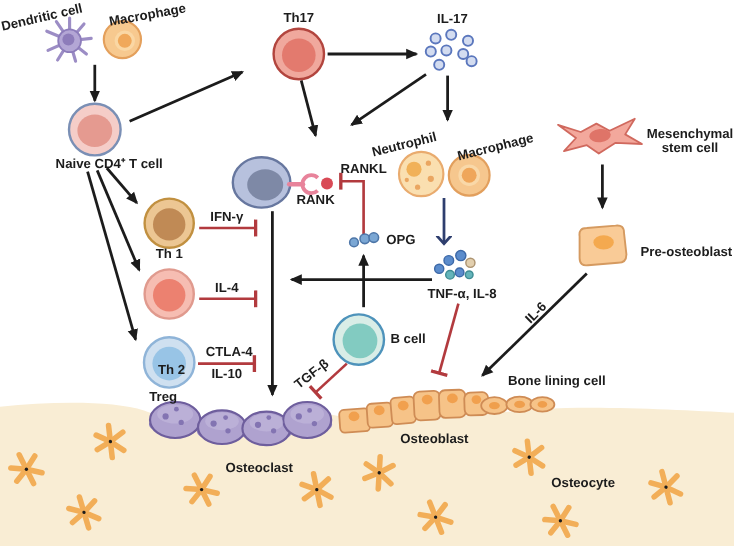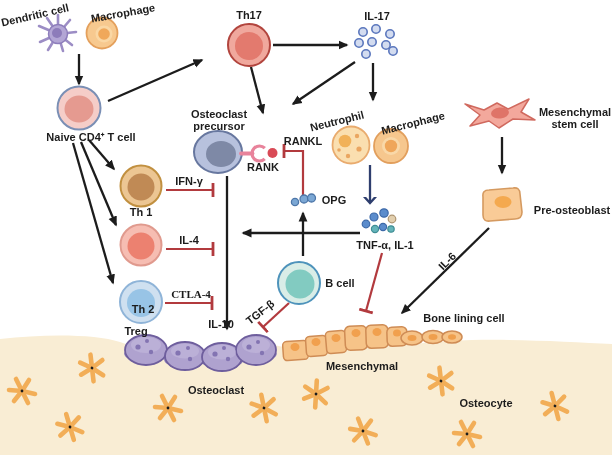--- a/index.html
+++ b/index.html
@@ -264,37 +264,36 @@
     <circle cx="299" cy="283" r="21" fill="#d9ede7" stroke="#4e93bb" stroke-width="2"></circle>
     <circle cx="300" cy="284" r="14.5" fill="#82cbc1"></circle>
   </g>
 </svg>
 
 <div class="lbl" style="left:35px;top:15px;transform:translate(-50%,-50%) rotate(-13deg);">Dendritic cell</div>
 <div class="lbl" style="left:123px;top:13px;transform:translate(-50%,-50%) rotate(-10deg);">Macrophage</div>
 <div class="lbl" style="left:91px;top:137px;">Naive CD4⁺ T cell</div>
 <div class="lbl" style="left:249px;top:15px;">Th17</div>
 <div class="lbl" style="left:377px;top:16px;">IL-17</div>
-<div class="lbl wrap" style="left:219px;top:120px;width:74px;">Osteoclast precursor</div>
 <div class="lbl" style="left:303px;top:141px;">RANKL</div>
 <div class="lbl" style="left:263px;top:167px;">RANK</div>
 <div class="lbl" style="left:337px;top:121px;transform:translate(-50%,-50%) rotate(-14deg);">Neutrophil</div>
 <div class="lbl" style="left:413px;top:123px;transform:translate(-50%,-50%) rotate(-14deg);">Macrophage</div>
 <div class="lbl" style="left:334px;top:200px;">OPG</div>
-<div class="lbl" style="left:385px;top:245px;">TNF-α, IL-1</div>
+<div class="lbl" style="left:385px;top:245px;">TNF-α, IL-8</div>
 <div class="lbl wrap" style="left:575px;top:118px;width:92px;">Mesenchymal stem cell</div>
 <div class="lbl" style="left:572px;top:210px;">Pre-osteoblast</div>
 <div class="lbl" style="left:141px;top:212px;">Th 1</div>
 <div class="lbl" style="left:189px;top:181px;">IFN-γ</div>
 <div class="lbl" style="left:143px;top:270px;margin-top:39px;">Th 2</div>
 <div class="lbl" style="left:189px;top:240px;">IL-4</div>
 <div class="lbl" style="left:136px;top:331px;">Treg</div>
-<div class="lbl" style="left:191px;top:294px;font-family:Liberation Serif, serif;">CTLA-4</div>
-<div class="lbl" style="left:189px;top:324px;margin-left:32px;">IL-10</div>
+<div class="lbl" style="left:191px;top:294px;">CTLA-4</div>
+<div class="lbl" style="left:189px;top:312px;">IL-10</div>
 <div class="lbl" style="left:340px;top:283px;">B cell</div>
 <div class="lbl" style="left:260px;top:312px;transform:translate(-50%,-50%) rotate(-38deg);">TGF-β</div>
 <div class="lbl" style="left:447px;top:261px;transform:translate(-50%,-50%) rotate(-45deg);">IL-6</div>
 <div class="lbl" style="left:464px;top:318px;">Bone lining cell</div>
-<div class="lbl" style="left:362px;top:366px;">Mesenchymal</div>
+<div class="lbl" style="left:362px;top:366px;">Osteoblast</div>
 <div class="lbl" style="left:486px;top:384px;margin-top:19px;">Osteocyte</div>
 <div class="lbl" style="left:216px;top:390px;">Osteoclast</div>
 
 </div>
 
 </body></html>

